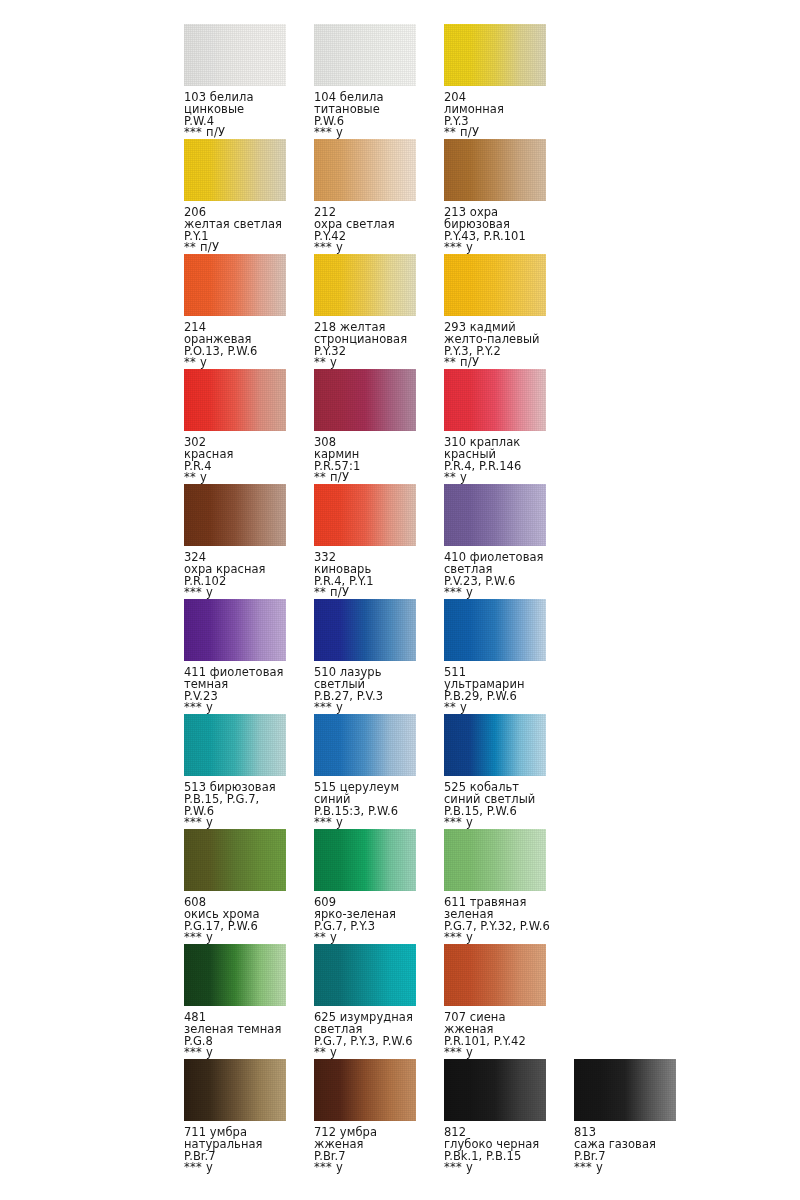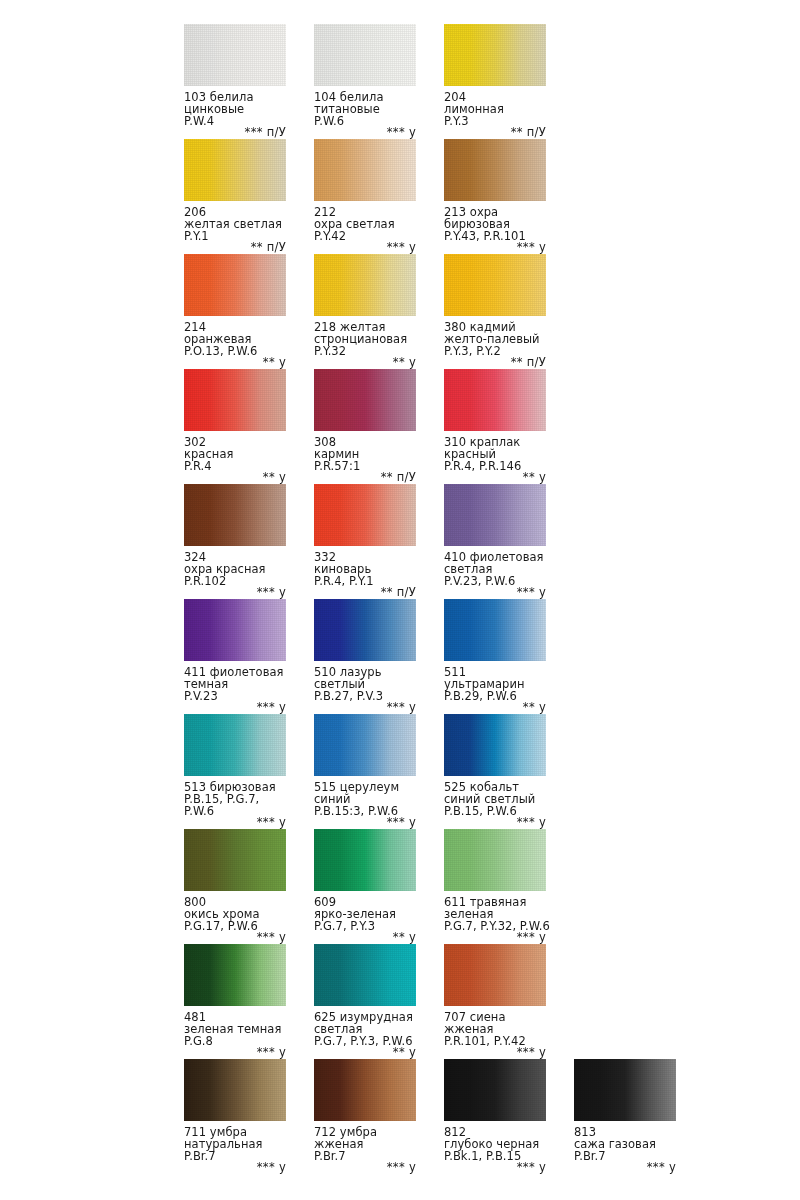--- a/index.html
+++ b/index.html
@@ -52,21 +52,20 @@
     font-size: 11.5px;
     line-height: 11.8px;
     letter-spacing: 0.05px;
     white-space: nowrap;
   }
   .swatch-label .ln {
     display: block;
   }
   .swatch-label .ln-rating {
     letter-spacing: 0.3px;
-    text-align: right;
   }
 </style>
 </head>
 <body>
 
 <div id="chart-grid">
     <div class="swatch-row">
       <div class="swatch-cell">
         <div class="swatch-chip" style="background: linear-gradient(to right, rgb(226, 226, 224), rgb(231, 231, 229), rgb(238, 237, 234), rgb(242, 241, 238), rgb(244, 243, 240));">
           <div class="grain"></div>
@@ -157,21 +156,21 @@
           <span class="ln">стронциановая</span>
           <span class="ln">P.Y.32</span>
           <span class="ln ln-rating">** у</span>
         </div>
       </div>
       <div class="swatch-cell">
         <div class="swatch-chip" style="background: linear-gradient(to right, rgb(247, 186, 16), rgb(248, 189, 20), rgb(248, 196, 39), rgb(246, 204, 76), rgb(243, 210, 113));">
           <div class="grain"></div>
         </div>
         <div class="swatch-label">
-          <span class="ln">380 кадмий</span>
+          <span class="ln">293 кадмий</span>
           <span class="ln">желто-палевый</span>
           <span class="ln">P.Y.3, P.Y.2</span>
           <span class="ln ln-rating">** п/У</span>
         </div>
       </div>
     </div>
     <div class="swatch-row">
       <div class="swatch-cell">
         <div class="swatch-chip" style="background: linear-gradient(to right, rgb(236, 44, 38), rgb(237, 53, 45), rgb(238, 90, 75), rgb(224, 143, 127), rgb(217, 170, 153));">
           <div class="grain"></div>
@@ -310,21 +309,21 @@
           <span class="ln ln-rating">*** у</span>
         </div>
       </div>
     </div>
     <div class="swatch-row">
       <div class="swatch-cell">
         <div class="swatch-chip" style="background: linear-gradient(to right, rgb(83, 85, 31), rgb(90, 93, 35), rgb(95, 122, 49), rgb(105, 145, 58), rgb(112, 160, 67));">
           <div class="grain"></div>
         </div>
         <div class="swatch-label">
-          <span class="ln">800</span>
+          <span class="ln">608</span>
           <span class="ln">окись хрома</span>
           <span class="ln">P.G.17, P.W.6</span>
           <span class="ln ln-rating">*** у</span>
         </div>
       </div>
       <div class="swatch-cell">
         <div class="swatch-chip" style="background: linear-gradient(to right, rgb(11, 129, 71), rgb(13, 138, 77), rgb(22, 168, 100), rgb(114, 198, 158), rgb(158, 213, 189));">
           <div class="grain"></div>
         </div>
         <div class="swatch-label">

